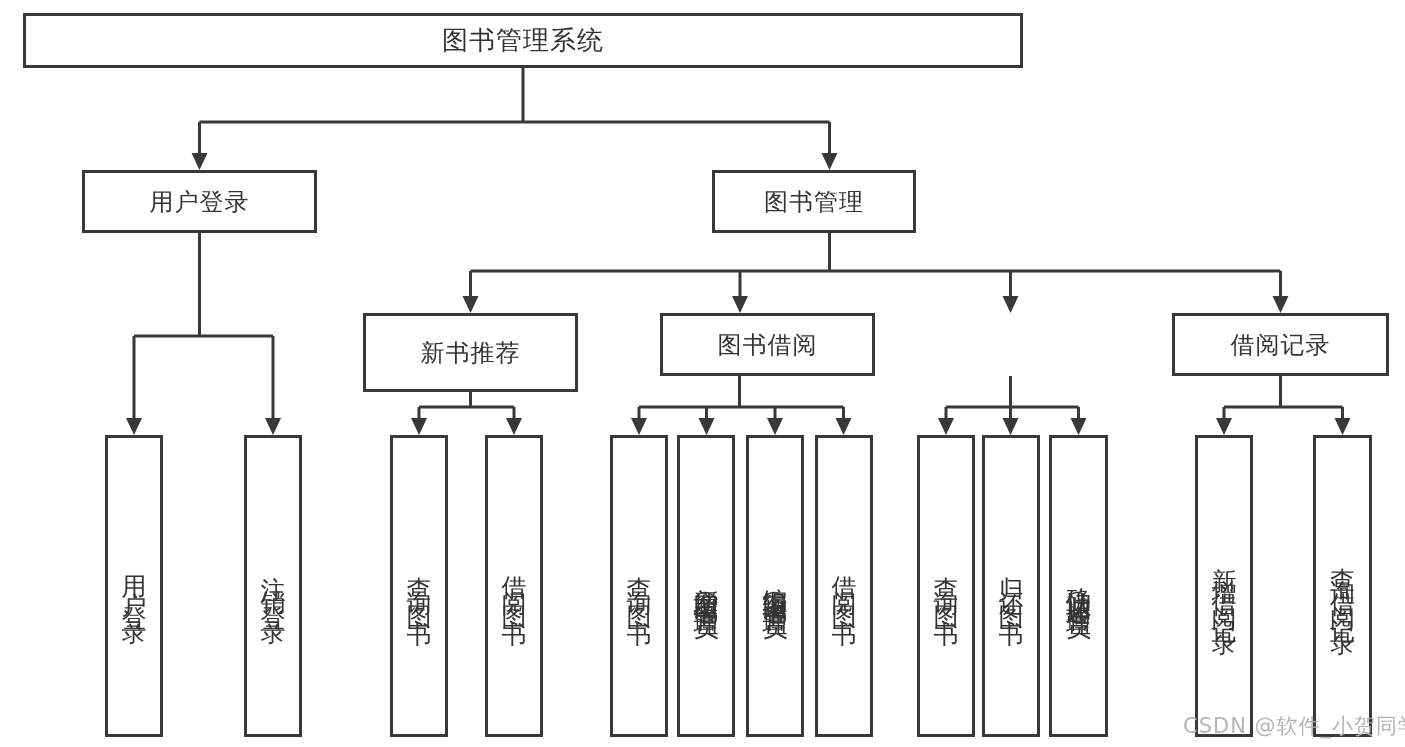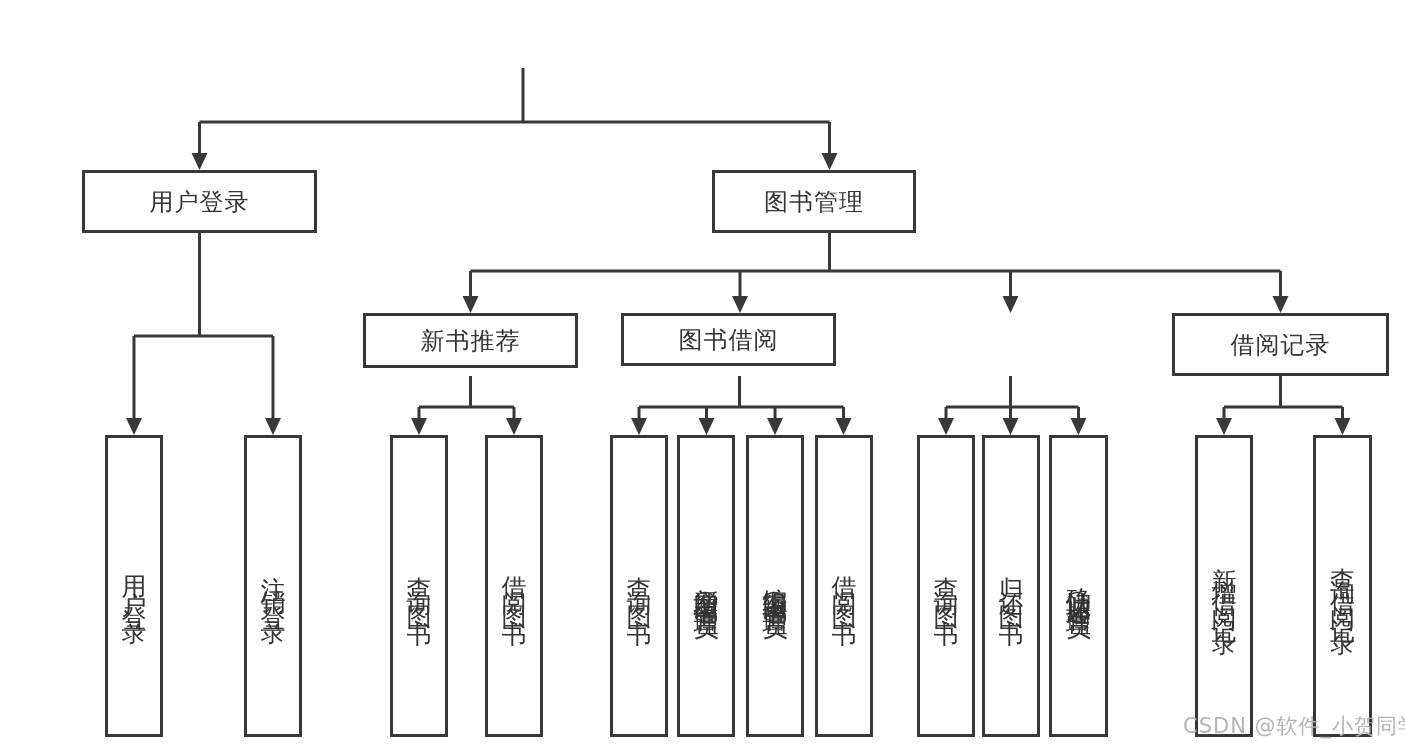--- a/index.html
+++ b/index.html
@@ -65,32 +65,35 @@
       <polygon points="767,418 783,418 775,435"></polygon>
       <polygon points="835.5,418 851.5,418 843.5,435"></polygon>
       <polygon points="938,418 954,418 946,435"></polygon>
       <polygon points="1002.5,418 1018.5,418 1010.5,435"></polygon>
       <polygon points="1070.5,418 1086.5,418 1078.5,435"></polygon>
       <polygon points="1216,418 1232,418 1224,435"></polygon>
       <polygon points="1334.5,418 1350.5,418 1342.5,435"></polygon>
     </g>
   </svg>
 
+  <div class="box" style="left:23px; top:13px; width:1000px; height:55px;">
+    <span class="root-label">图书管理系统</span>
+  </div>
 
   <div class="box" style="left:82px; top:170px; width:235px; height:63px;">
     <span class="h-label">用户登录</span>
   </div>
   <div class="box" style="left:712px; top:170px; width:204px; height:63px;">
     <span class="h-label">图书管理</span>
   </div>
 
-  <div class="box" style="left:363px; top:313px; width:215px; height:55px;">
+  <div class="box" style="left:363px; top:313px; width:215px; height:79px;">
     <span class="h-label">新书推荐</span>
   </div>
-  <div class="box" style="left:621px; top:313px; width:215px; height:53px;">
+  <div class="box" style="left:660px; top:313px; width:215px; height:63px;">
     <span class="h-label">图书借阅</span>
   </div>
   <div class="box" style="left:1172px; top:313px; width:217px; height:63px;">
     <span class="h-label">借阅记录</span>
   </div>
 
   <div class="box leaf ls-wide" style="left:105px; top:435px; width:58px; height:302px;">
     <span>用户登录</span>
   </div>
   <div class="box leaf ls-wide" style="left:244px; top:435px; width:58px; height:302px;">

